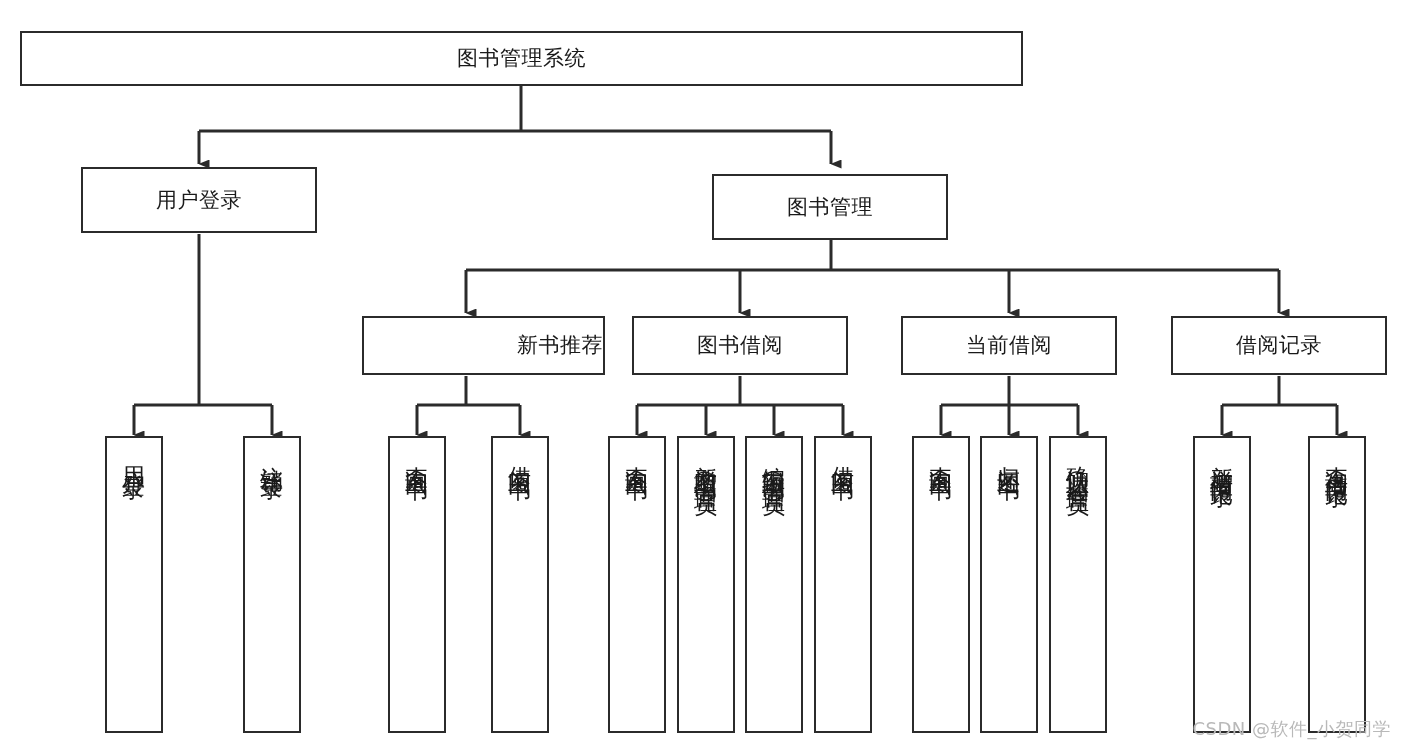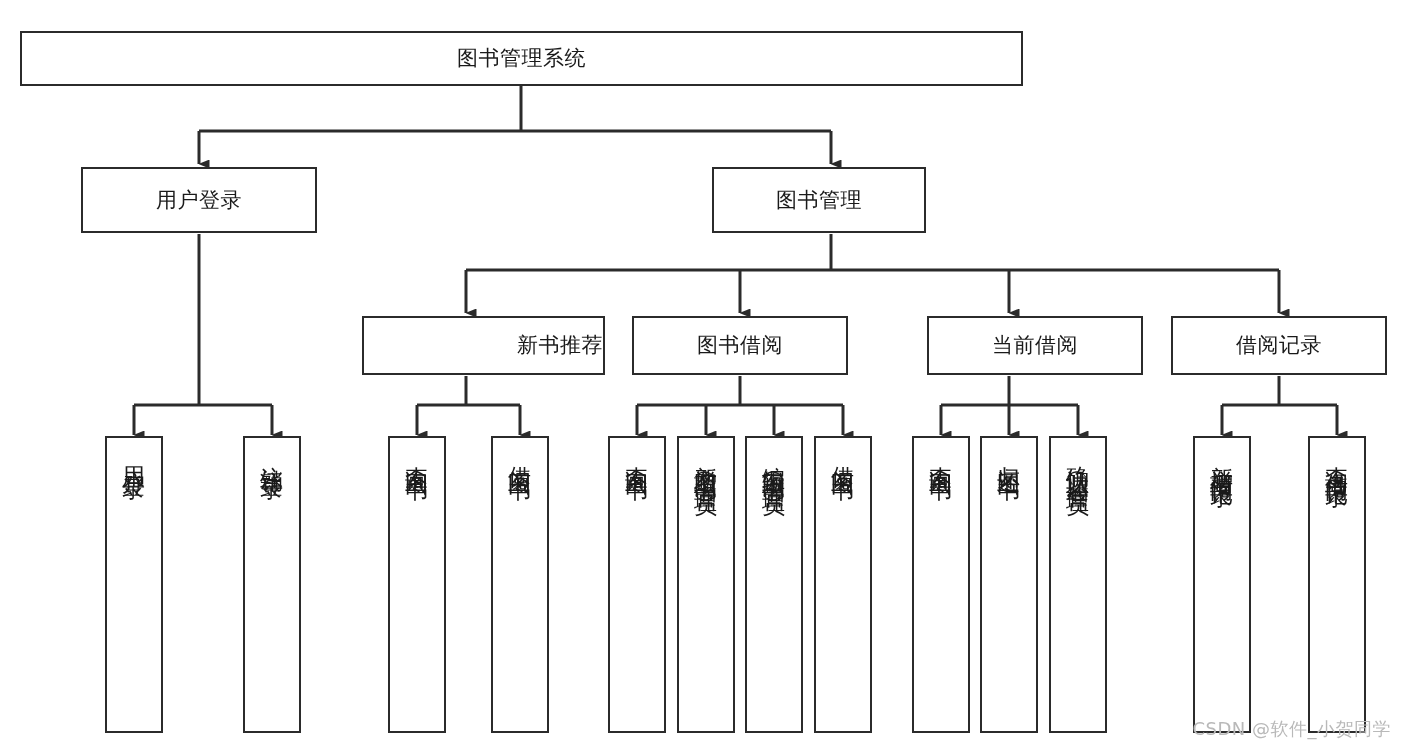--- a/index.html
+++ b/index.html
@@ -131,33 +131,33 @@
   </svg>
 
   <div class="node root" style="left:20px; top:31px; width:1003px; height:55px;">
     <span class="node-label">图书管理系统</span>
   </div>
 
   <div class="node horizontal" style="left:81px; top:167px; width:236px; height:66px;">
     <span class="node-label">用户登录</span>
   </div>
 
-  <div class="node horizontal" style="left:712px; top:167px; width:214px; height:66px;">
+  <div class="node horizontal" style="left:712px; top:174px; width:236px; height:66px;">
     <span class="node-label">图书管理</span>
   </div>
 
   <div class="node horizontal" style="left:362px; top:316px; width:243px; height:59px;justify-content:flex-end;">
     <span class="node-label">新书推荐</span>
   </div>
 
   <div class="node horizontal" style="left:632px; top:316px; width:216px; height:59px;align-items:center;">
     <span class="node-label">图书借阅</span>
   </div>
 
-  <div class="node horizontal" style="left:927px; top:316px; width:216px; height:59px;">
+  <div class="node horizontal" style="left:901px; top:316px; width:216px; height:59px;">
     <span class="node-label">当前借阅</span>
   </div>
 
   <div class="node horizontal" style="left:1171px; top:316px; width:216px; height:59px;">
     <span class="node-label">借阅记录</span>
   </div>
 
   <div class="node leaf" style="left:105px; top:436px; width:58px; height:297px;">
     <span class="node-label">用户登录</span>
   </div>

